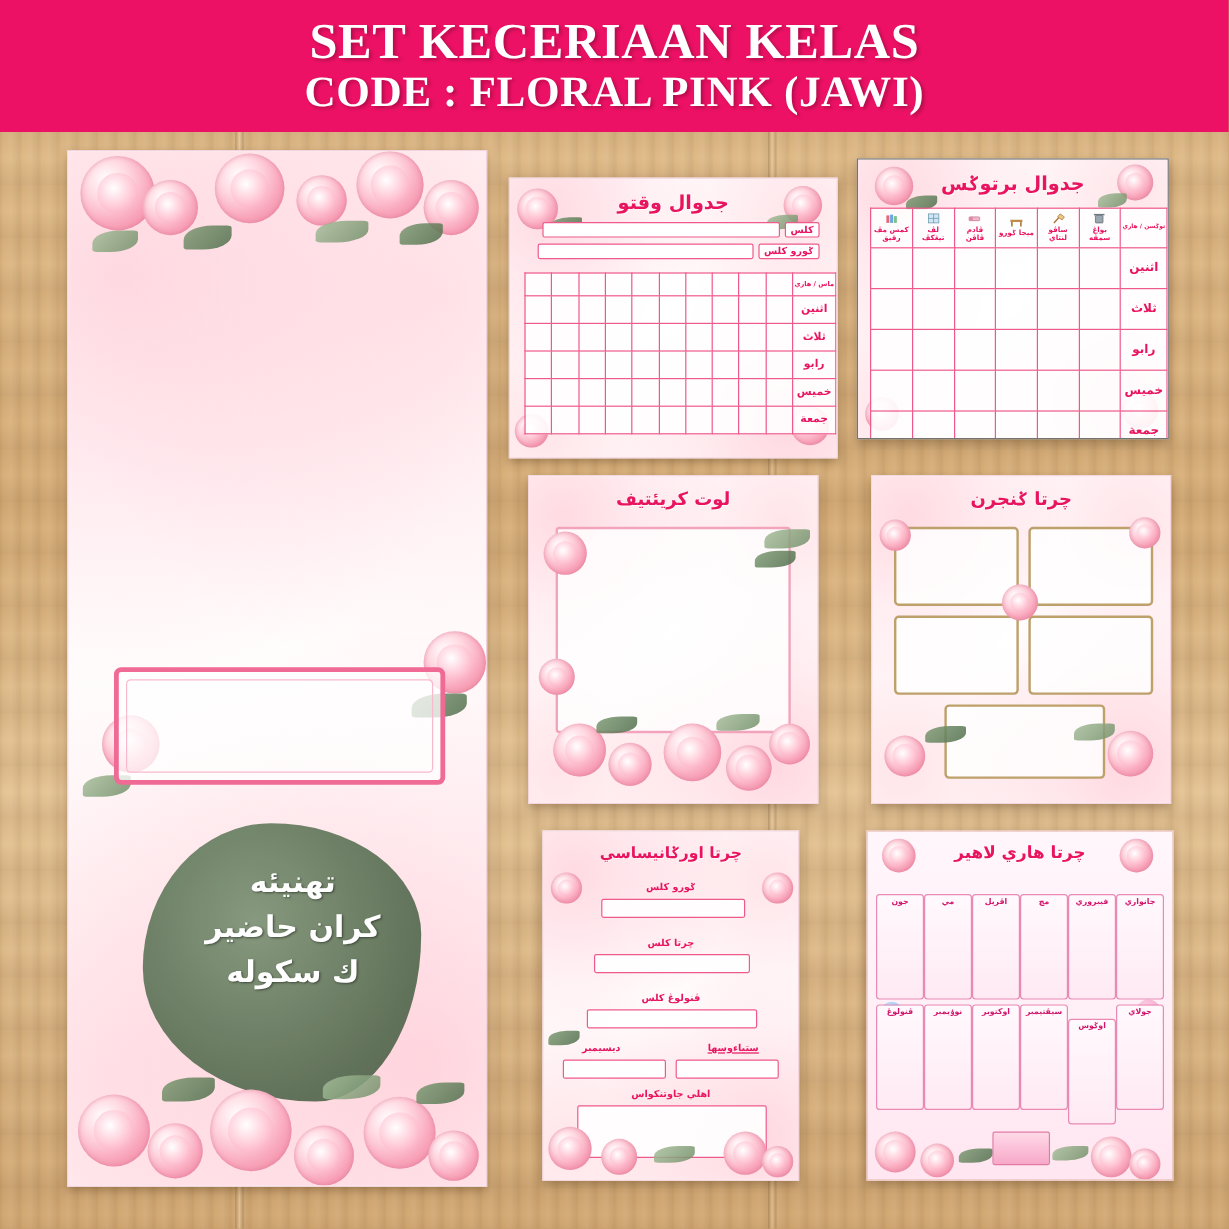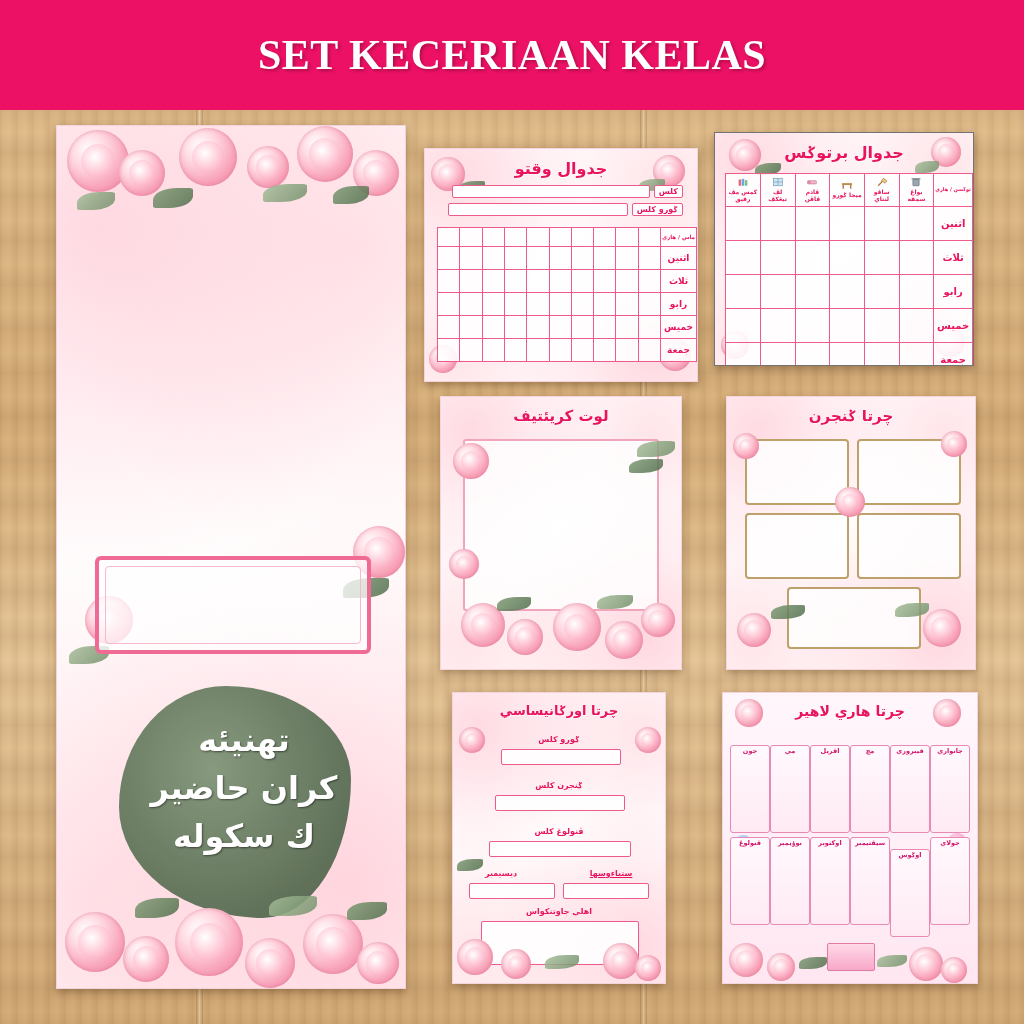--- a/index.html
+++ b/index.html
@@ -96,21 +96,21 @@
   }
   #poster .blob{
     position:absolute;left:62px;top:560px;width:232px;height:232px;
     background:radial-gradient(ellipse at 40% 35%, #7e9476 0%, #5e7458 55%, #475a43 100%);
     border-radius:46% 54% 38% 62% / 52% 40% 60% 48%;
     filter:blur(.3px);opacity:.93;
   }
   #poster .blob-text{
     position:absolute;left:62px;top:590px;width:250px;text-align:center;
     color:#ffffff;direction:rtl;font-family:"DejaVu Sans",sans-serif;font-weight:bold;
-    font-size:32px;line-height:1.5;text-shadow:1px 1px 2px rgba(0,0,0,.45);
+    font-size:25px;line-height:1.5;text-shadow:1px 1px 2px rgba(0,0,0,.45);
   }
 
   
   .card-title{
     position:absolute;left:0;right:0;top:10px;text-align:center;
     color:#e8145f;font-family:"DejaVu Sans",sans-serif;font-weight:bold;
     direction:rtl;text-shadow:1px 1px 0 rgba(255,255,255,.6);
   }
   table.grid{position:absolute;border-collapse:collapse;direction:rtl;}
   table.grid td,table.grid th{
@@ -184,20 +184,21 @@
     position:absolute;border-radius:2px;
     background:linear-gradient(180deg,#ffd9e8,#f7a8c8);
     border:1px solid #e07aa3;
   }
 </style>
 </head>
 <body>
 
 <div class="banner">
   <div class="l1">SET KECERIAAN KELAS</div>
+  <div class="l2">CODE : FLORAL PINK (JAWI)</div>
 </div>
 
 <div class="wood">
   <div class="knot" style="left:420px;top:60px;width:70px;height:26px;"></div>
   <div class="knot" style="left:880px;top:520px;width:60px;height:22px;"></div>
   <div class="knot" style="left:60px;top:760px;width:80px;height:26px;"></div>
 </div>
 
 <div class="card" id="poster">
   <div class="wash"></div>
@@ -491,21 +492,21 @@
   <div class="leaf lt" style="left:168px;top:206px;width:34px;height:14px;"></div>
 </div>
 
 <div class="card" id="carta-org">
   <div class="wash"></div>
   <div class="card-title">چرتا اورݢانيساسي</div>
 
   <div class="org-label" style="top:42px;">ݢورو كلس</div>
   <div class="org-field" style="left:48px;top:56px;width:118px;"></div>
 
-  <div class="org-label" style="top:88px;">ݢنجرن كلس</div>
+  <div class="org-label" style="top:88px;">چرتا كلس</div>
   <div class="org-field" style="left:42px;top:102px;width:128px;"></div>
 
   <div class="org-label" style="top:134px;">ڤنولوڠ كلس</div>
   <div class="org-field" style="left:36px;top:148px;width:140px;"></div>
 
   <div class="org-label" style="top:176px;left:-58px;width:100%;">ديسيمبر</div>
   <div class="org-label" style="top:176px;left:52px;width:100%;text-decoration:underline;">ستياءوسها</div>
   <div class="org-field" style="left:16px;top:190px;width:84px;"></div>
   <div class="org-field" style="left:110px;top:190px;width:84px;"></div>
 

